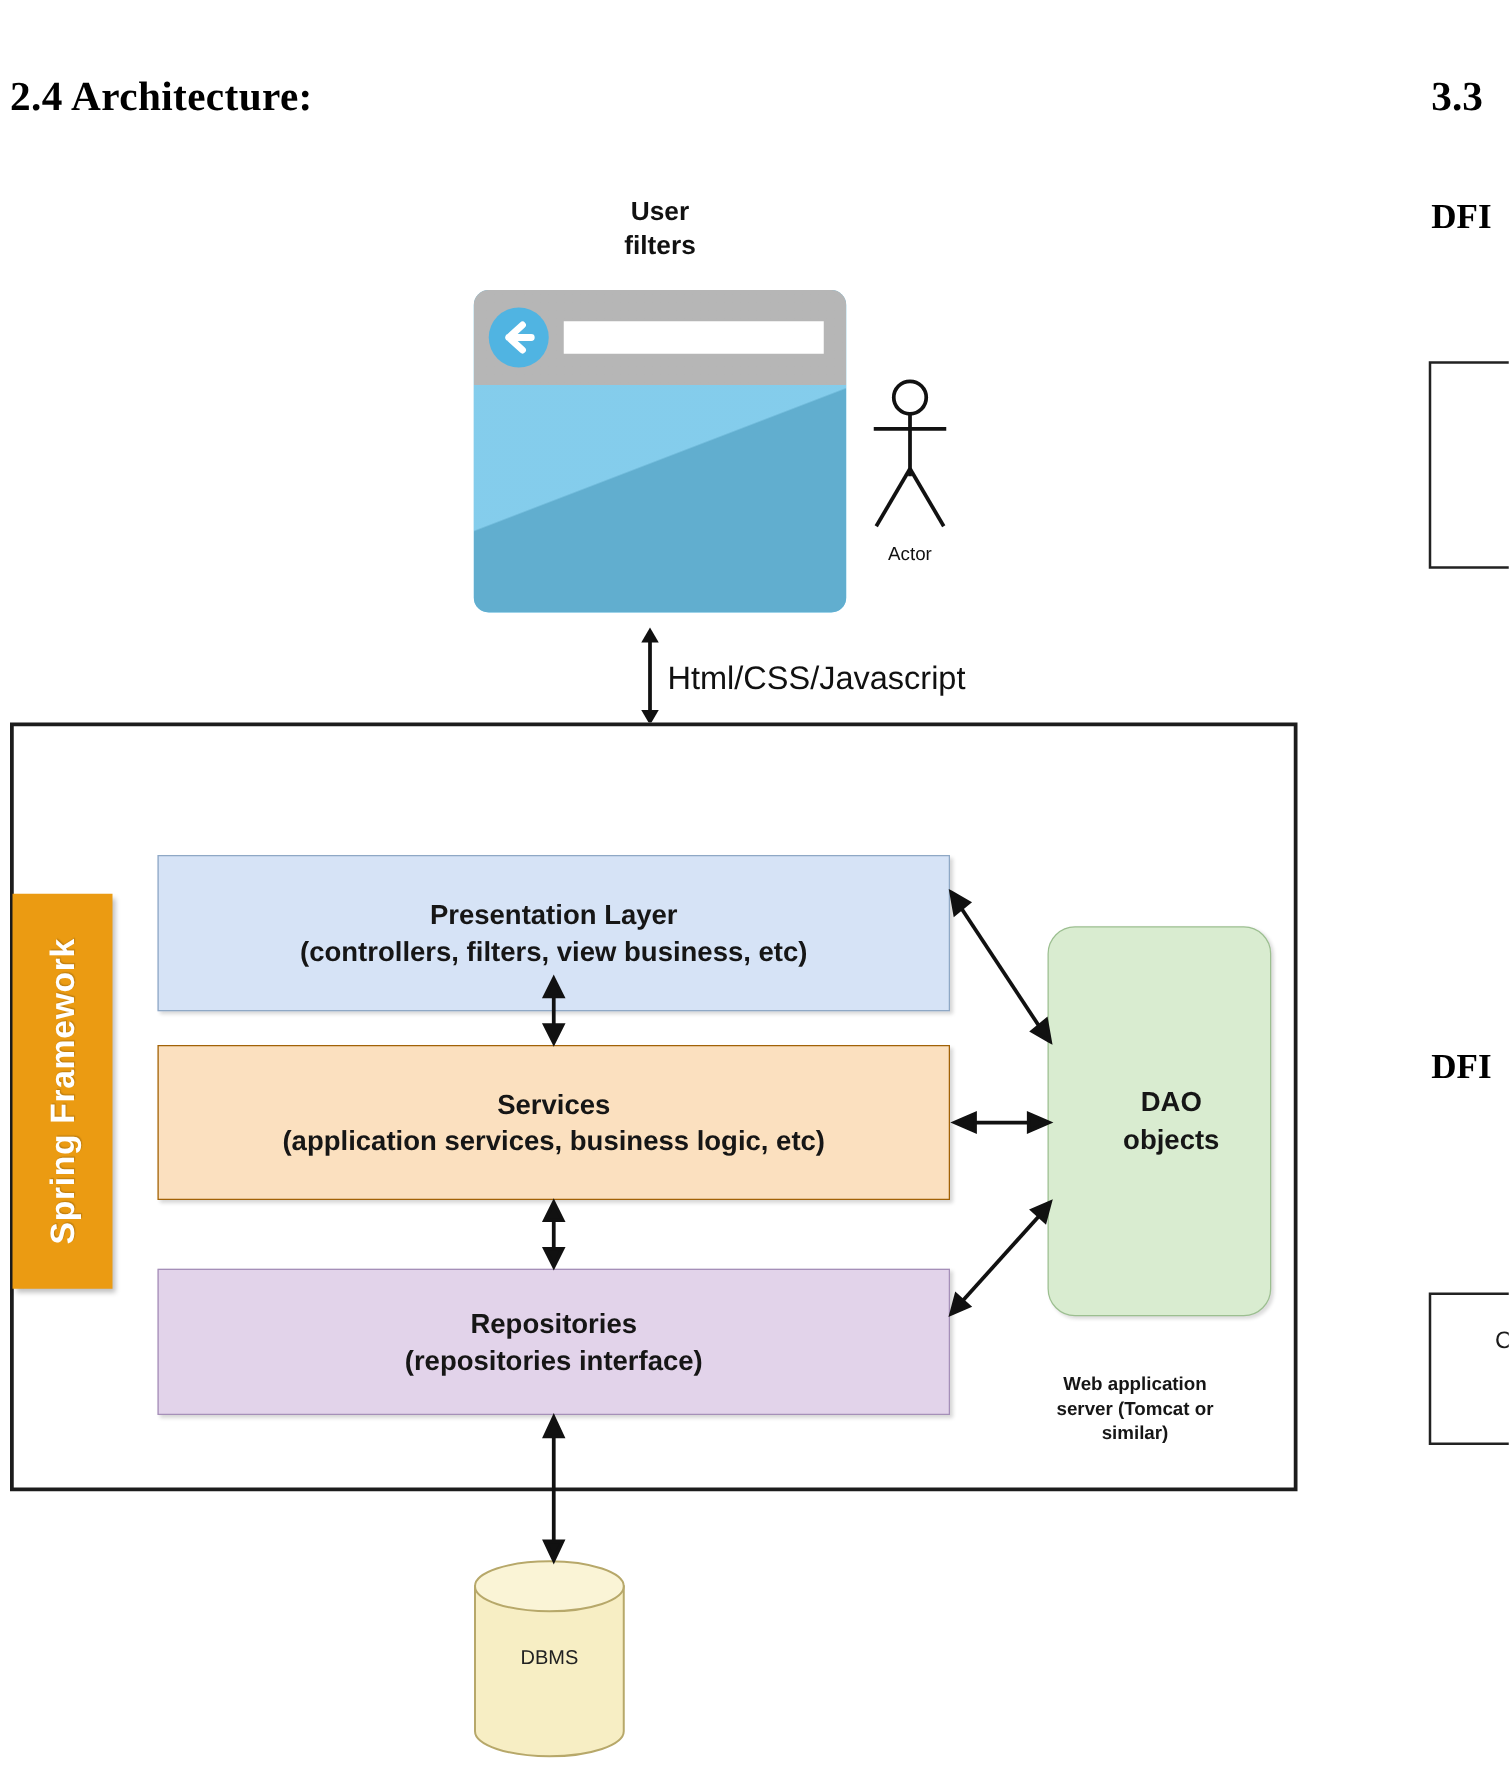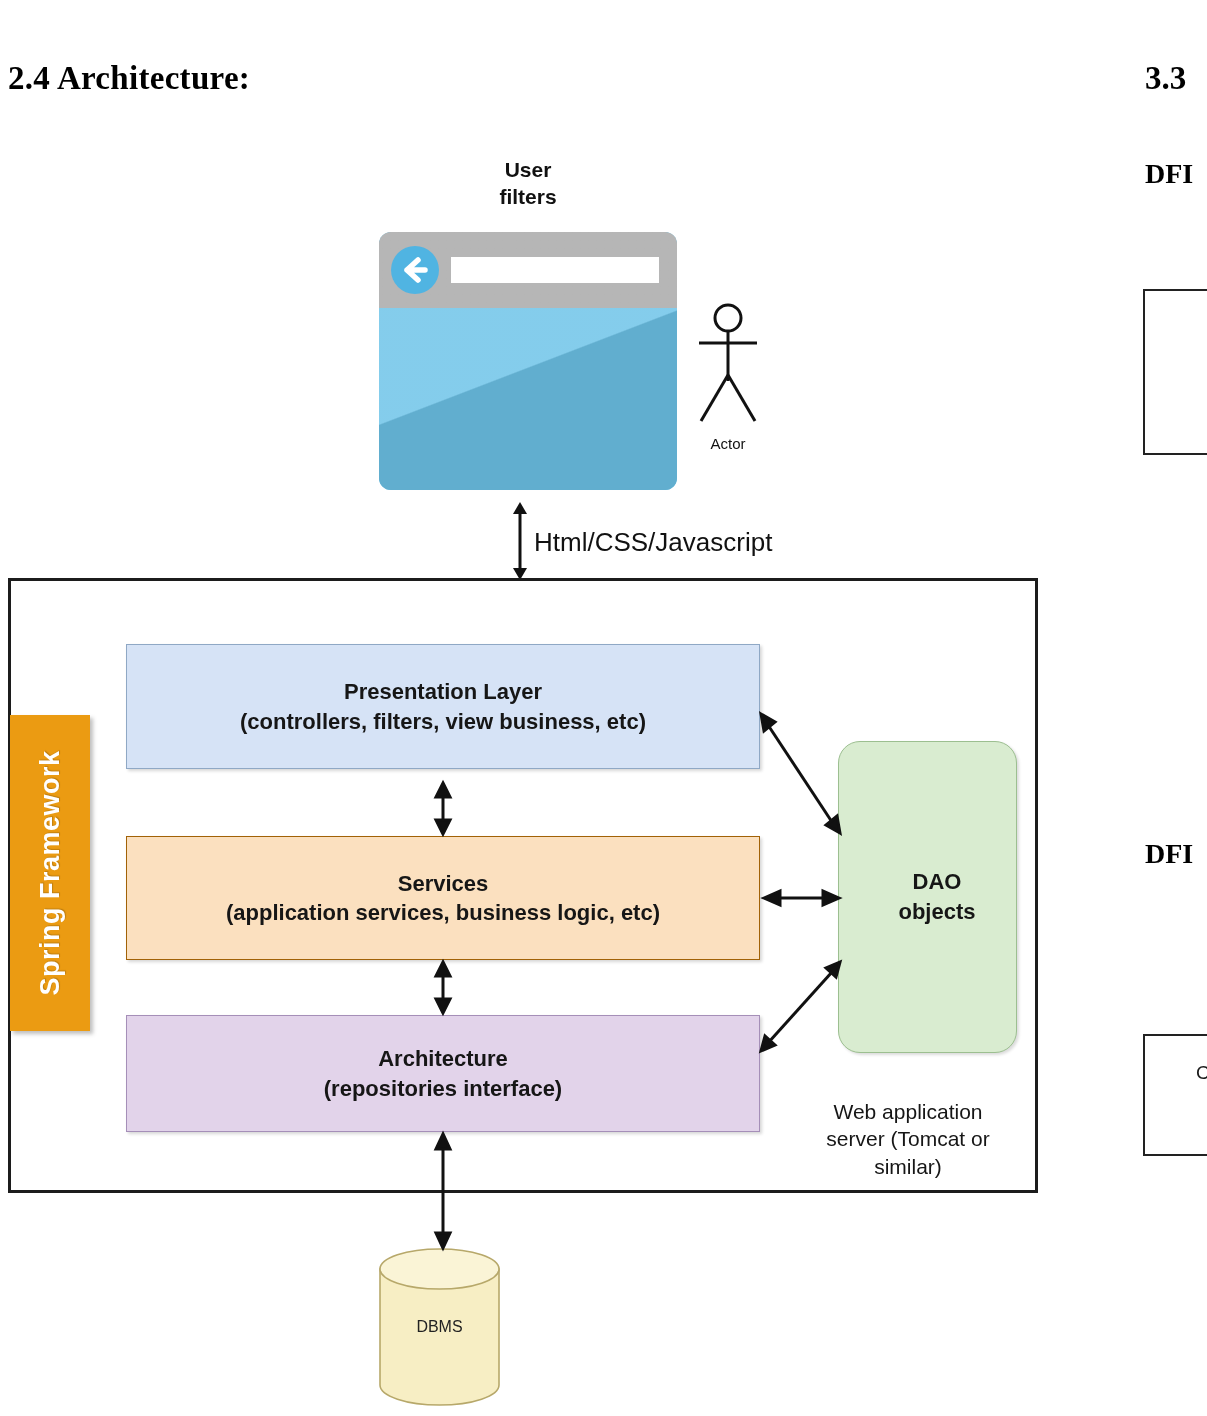--- a/index.html
+++ b/index.html
@@ -227,21 +227,21 @@
     align-items: center;
     justify-content: center;
     text-align: center;
     font-weight: bold;
     color: #161616;
     font-size: 22px;
     line-height: 1.34;
     box-shadow: 2px 2px 3px rgba(0,0,0,0.16);
   }
   #layer-presentation {
-    top: 644px;
+    top: 684px;
     height: 125px;
     background: #d6e3f6;
     border: 1px solid #8fa8c5;
   }
   #layer-services {
     top: 836px;
     height: 124px;
     background: #fbe0bf;
     border: 1px solid #a16207;
   }
@@ -275,22 +275,22 @@
     padding-left: 19px;
   }
 
   
   #web-server-caption {
     position: absolute;
     left: 786px;
     top: 1098px;
     width: 244px;
     text-align: center;
-    font-size: 21px;
-    font-weight: normal;
+    font-size: 15px;
+    font-weight: bold;
     line-height: 1.3;
     color: #161616;
   }
 
   
   #dbms-shape {
     position: absolute;
     left: 377px;
     top: 1247px;
     width: 125px;
@@ -389,21 +389,21 @@
   <div>Presentation Layer</div>
   <div>(controllers, filters, view business, etc)</div>
 </div>
 
 <div class="layer-box" id="layer-services">
   <div>Services</div>
   <div>(application services, business logic, etc)</div>
 </div>
 
 <div class="layer-box" id="layer-repositories">
-  <div>Architecture</div>
+  <div>Repositories</div>
   <div>(repositories interface)</div>
 </div>
 
 <div id="dao-box">
   <div>DAO</div>
   <div>objects</div>
 </div>
 
 <div id="web-server-caption">
   <div>Web application</div>

